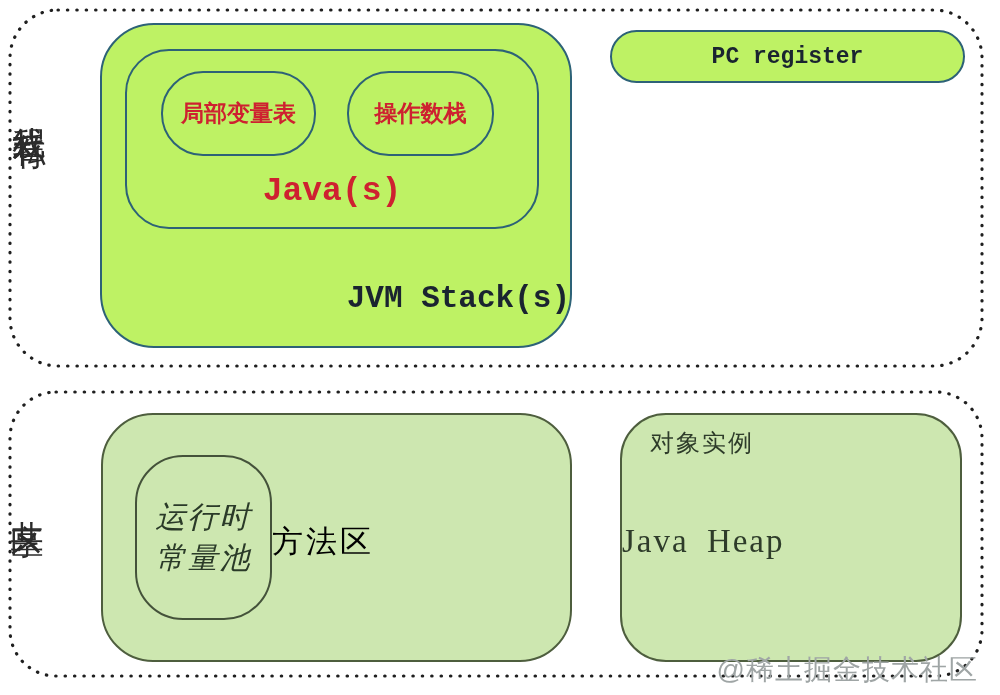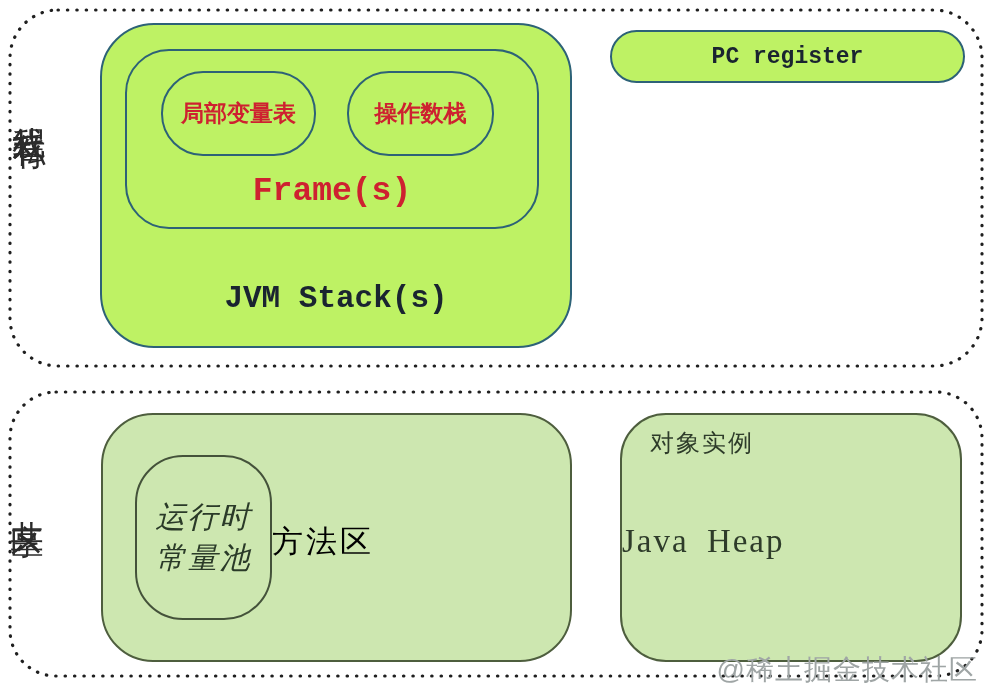--- a/index.html
+++ b/index.html
@@ -23,21 +23,21 @@
   .mono{font-family:"Liberation Mono","DejaVu Sans Mono",monospace;}
   .red{color:#ce2130;}
   .navy{color:#1a2430;}
   .center-flex{display:flex;align-items:center;justify-content:center;}
   .pill-label{font-size:23px;font-weight:bold;}
   .frame-label{
     position:absolute;left:0;top:122px;width:100%;text-align:center;
     font-size:33px;font-weight:bold;
   }
   .jvm-label{
-    position:absolute;left:0;top:256px;width:100%;text-align:center;
+    position:absolute;left:0;top:256px;width:100%;text-align:right;
     font-size:31px;font-weight:bold;
   }
   .pc-text{font-size:23px;font-weight:bold;}
   .nms-text{font-size:29px;font-weight:bold;}
   .pool-text{
     text-align:center;font-size:30px;line-height:1.35;color:#2a3a28;
     letter-spacing:2px;
     font-style:italic;
   }
   .ma-label{
@@ -76,21 +76,21 @@
     <div class="box blue-line" style="left:23px;top:24px;width:414px;height:180px;border-radius:44px;">
 
       <div class="box blue-line center-flex" style="left:34px;top:20px;width:155px;height:85px;border-radius:42px;">
         <span class="pill-label red">局部变量表</span>
       </div>
 
       <div class="box blue-line center-flex" style="left:220px;top:20px;width:147px;height:85px;border-radius:42px;">
         <span class="pill-label red">操作数栈</span>
       </div>
 
-      <div class="frame-label mono red">Frame(s)</div>
+      <div class="frame-label mono red">Java(s)</div>
     </div>
 
     <div class="jvm-label mono navy">JVM Stack(s)</div>
   </div>
 
   <div class="box blue-fill center-flex" style="left:610px;top:30px;width:355px;height:53px;border-radius:27px;">
     <span class="pc-text mono navy">PC register</span>
   </div>
 
 

